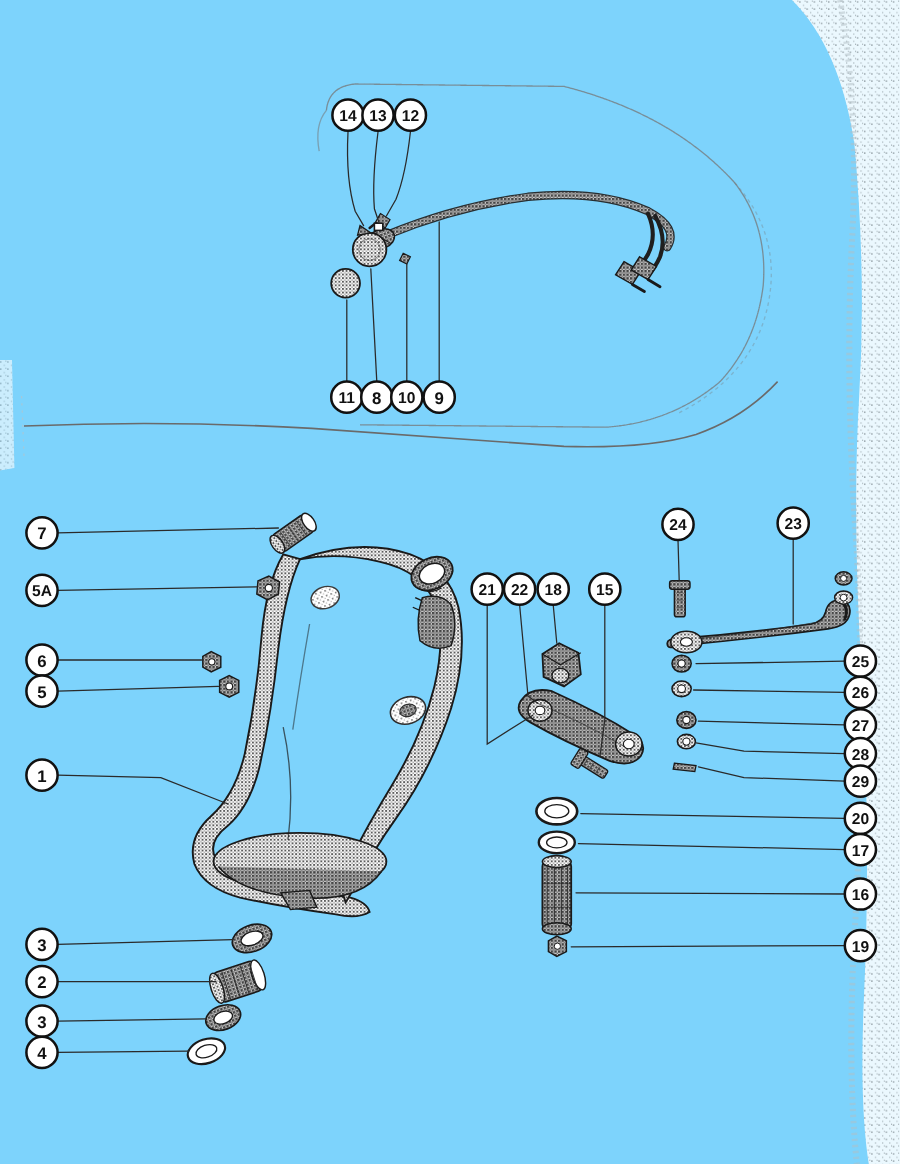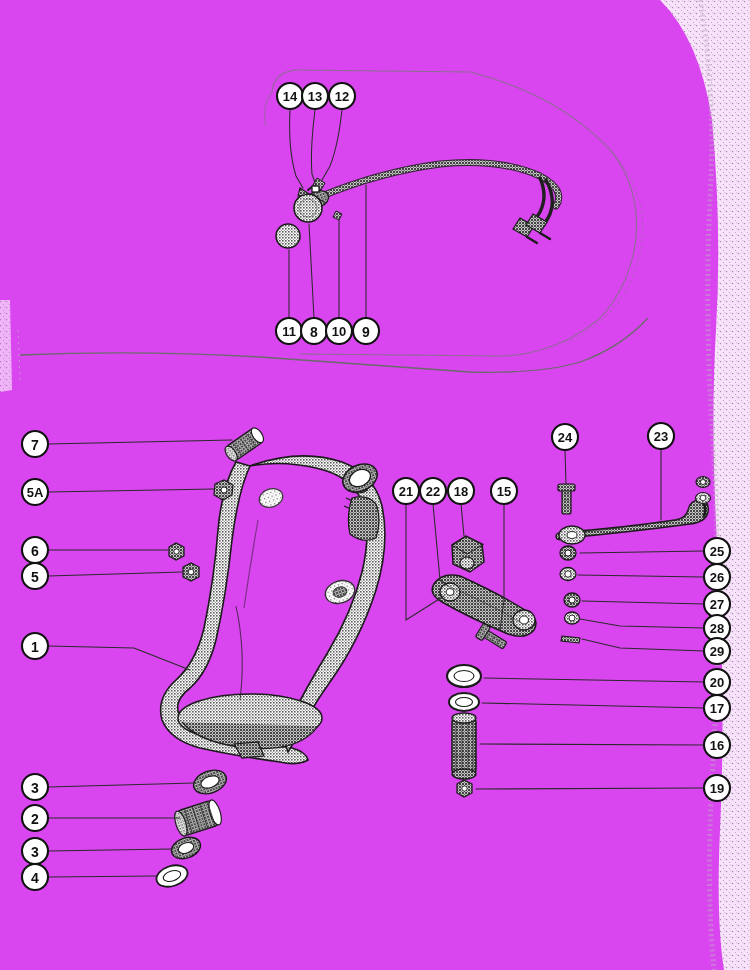--- a/index.html
+++ b/index.html
@@ -4,21 +4,21 @@
 <style>
   html, body {
     margin: 0;
     padding: 0;
     background: #ffffff;
   }
   #page {
     position: relative;
     width: 750px;
     height: 970px;
-    background: #d946ef;
+    background: #7dd3fc;
     overflow: hidden;
     font-family: "Liberation Sans", sans-serif;
   }
   #diagram-svg {
     position: absolute;
     left: 0;
     top: 0;
     width: 750px;
     height: 970px;
   }

